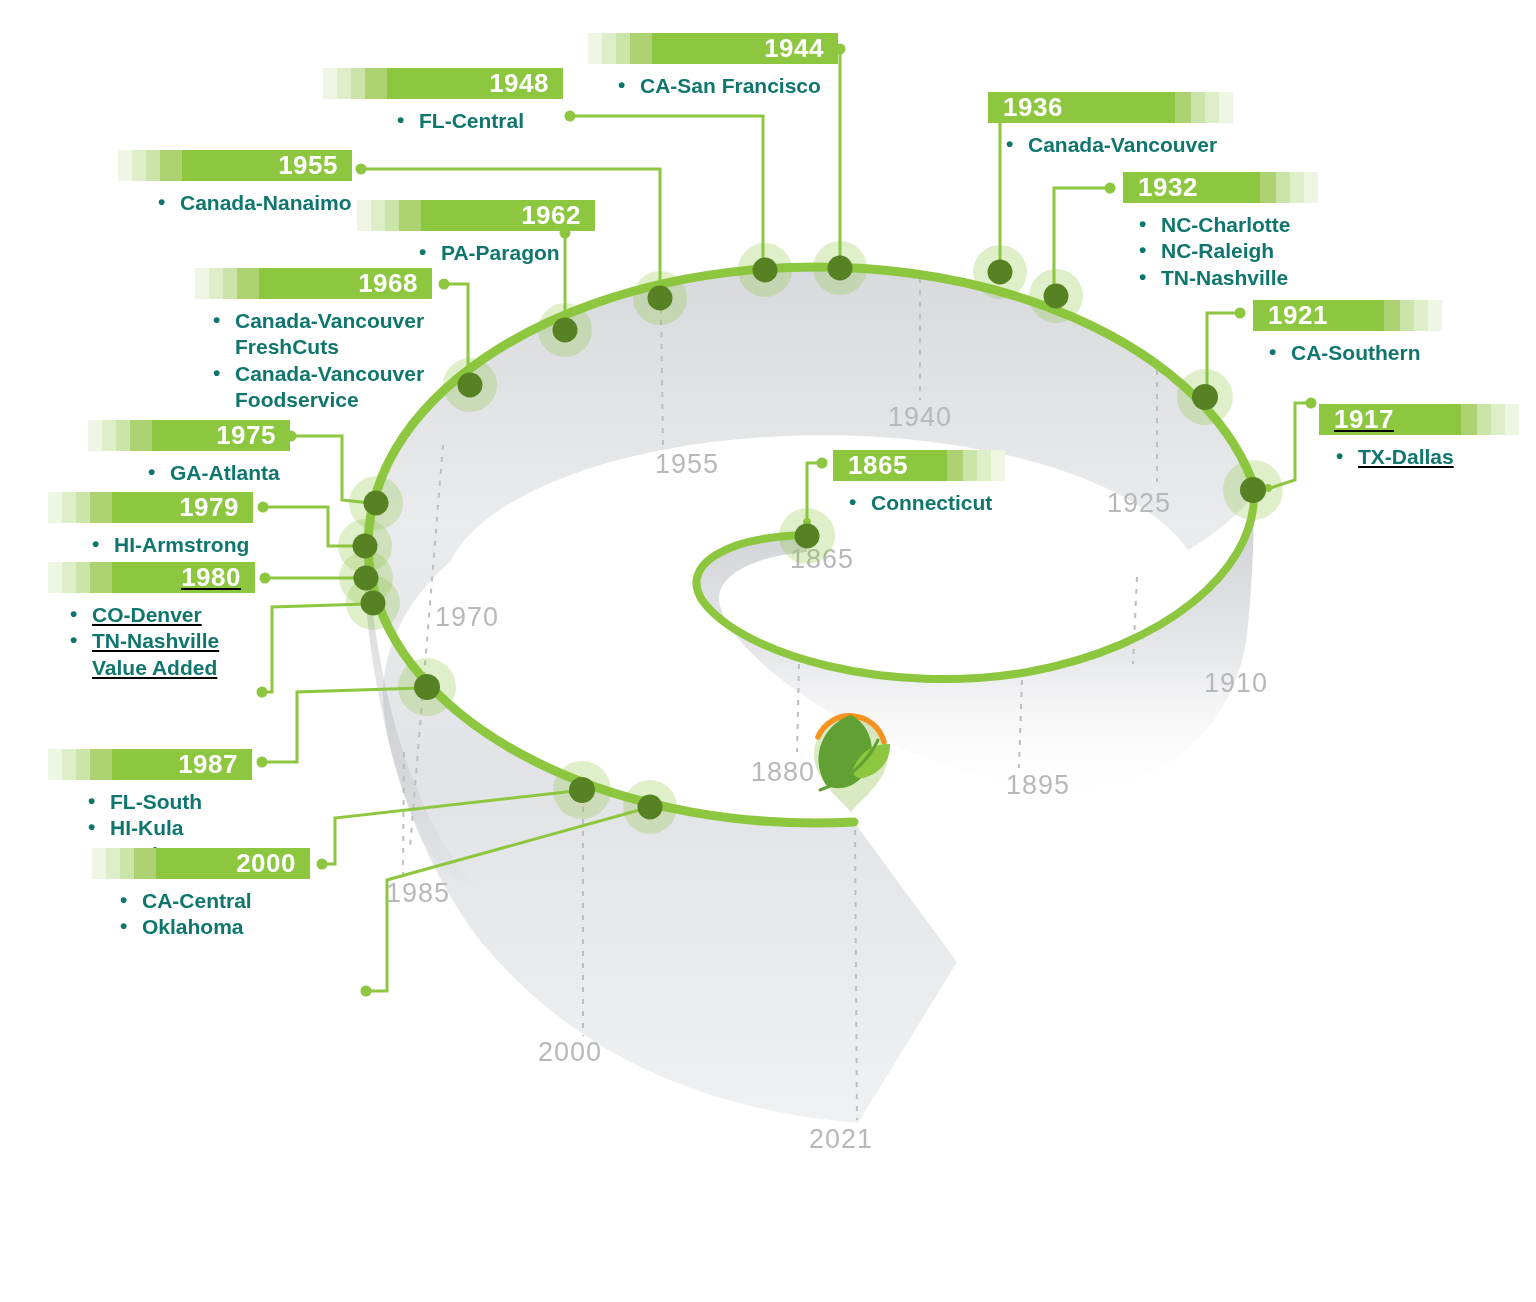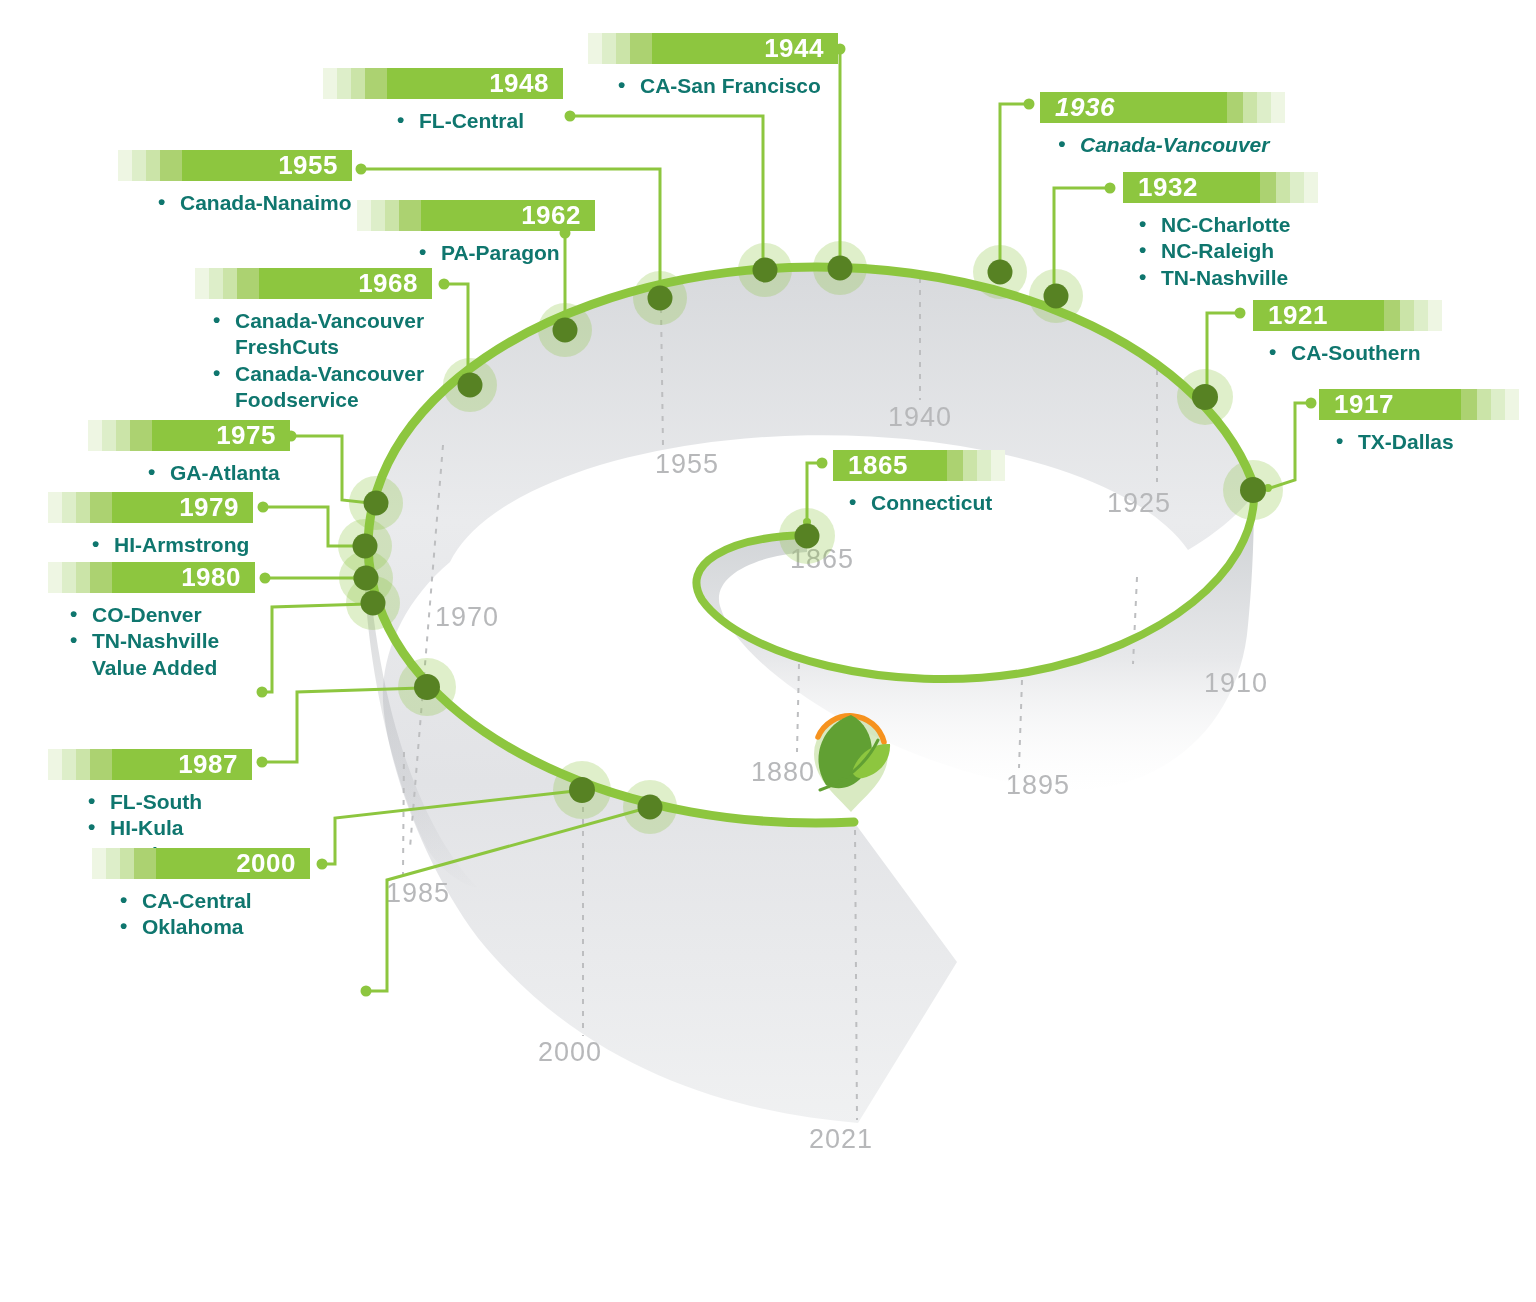--- a/index.html
+++ b/index.html
@@ -224,21 +224,21 @@
 
   <div class="entry side-right" style="left:833px; top:450px; width:172px;">
     <div class="bar">
         <span class="year">1865</span>
       </div>
     <ul class="locs" style="margin-left:14px;">
       <li>Connecticut</li>
     </ul>
   </div>
 
-  <div class="entry side-right" style="left:1319px; top:389px; width:200px;">
+  <div class="entry side-right" style="left:1319px; top:404px; width:200px;text-decoration:underline;">
     <div class="bar">
         <span class="year">1917</span>
       </div>
     <ul class="locs" style="margin-left:15px;">
       <li>TX-Dallas</li>
     </ul>
   </div>
 
   <div class="entry side-right" style="left:1253px; top:300px; width:189px;">
     <div class="bar">
@@ -253,21 +253,21 @@
     <div class="bar">
         <span class="year">1932</span>
       </div>
     <ul class="locs" style="margin-left:14px;">
       <li>NC-Charlotte</li>
       <li>NC-Raleigh</li>
       <li>TN-Nashville</li>
     </ul>
   </div>
 
-  <div class="entry side-right" style="left:1040px; top:92px; width:245px;font-style:italic;">
+  <div class="entry side-right" style="left:988px; top:92px; width:245px;">
     <div class="bar">
         <span class="year">1936</span>
       </div>
     <ul class="locs" style="margin-left:16px;">
       <li>Canada-Vancouver</li>
     </ul>
   </div>
 
   <div class="entry side-left" style="left:588px; top:33px; width:250px;">
     <div class="bar">
@@ -326,21 +326,21 @@
 
   <div class="entry side-left" style="left:48px; top:492px; width:205px;">
     <div class="bar">
         <span class="year">1979</span>
       </div>
     <ul class="locs" style="margin-left:42px;">
       <li>HI-Armstrong</li>
     </ul>
   </div>
 
-  <div class="entry side-left" style="left:48px; top:562px; width:207px;">
+  <div class="entry side-left" style="left:48px; top:562px; width:207px;text-decoration:underline;">
     <div class="bar">
         <span class="year">1980</span>
       </div>
     <ul class="locs" style="margin-left:20px; width:195px;">
       <li>CO-Denver</li>
       <li>TN-Nashville Value Added</li>
     </ul>
   </div>
 
 

